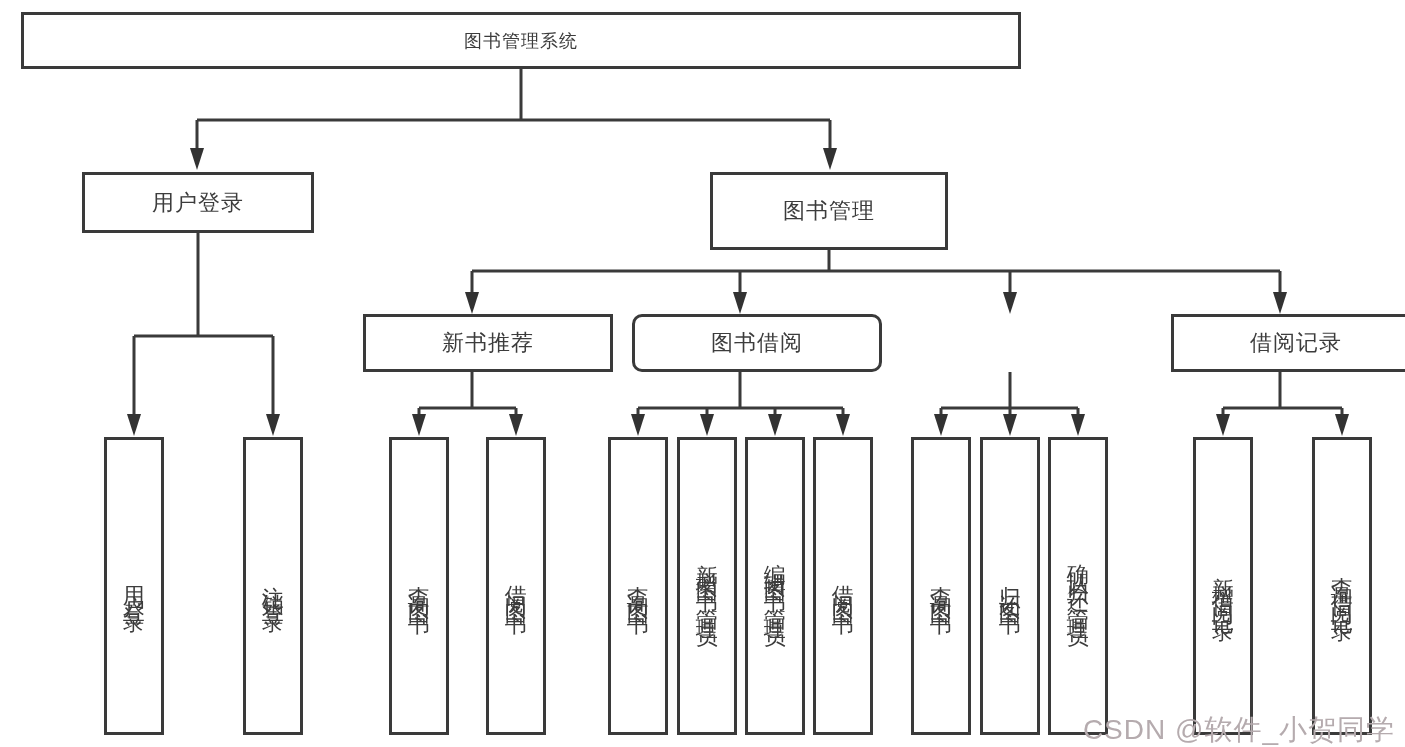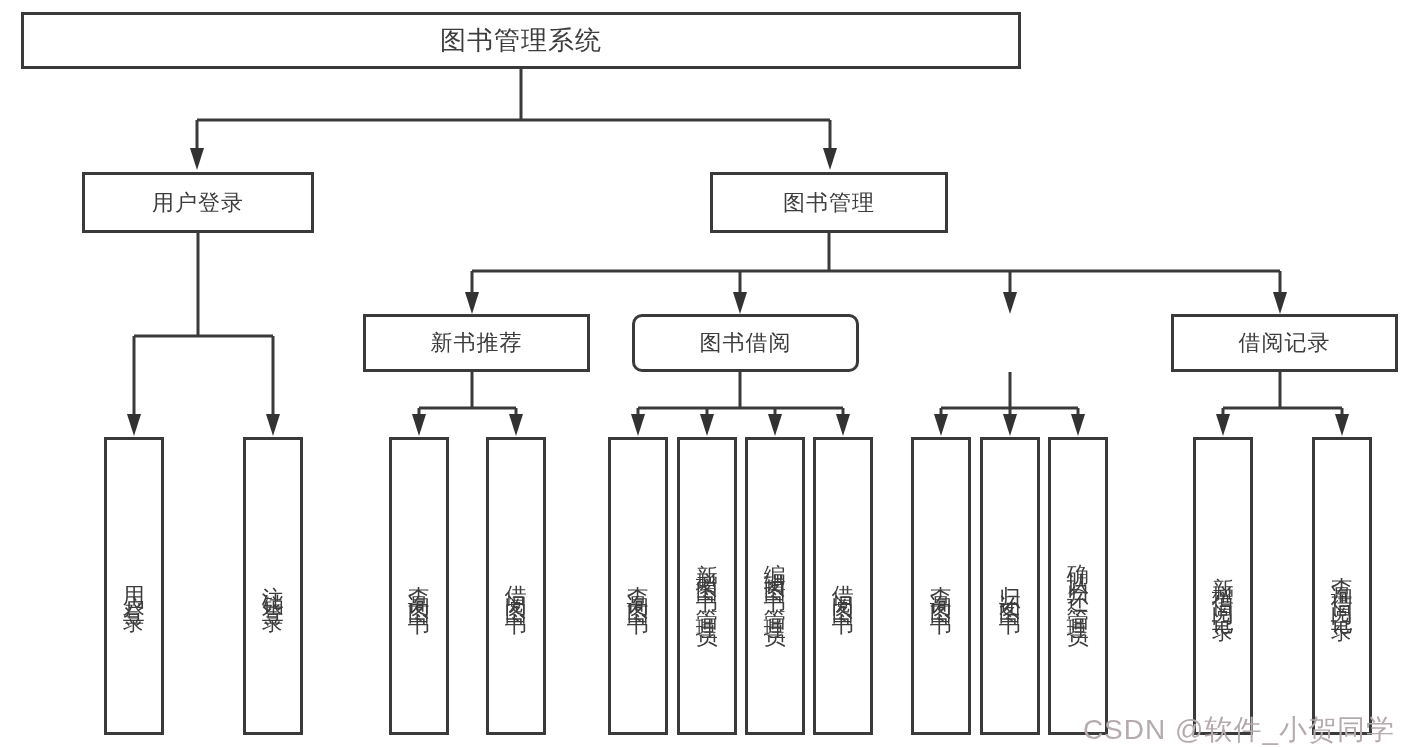--- a/index.html
+++ b/index.html
@@ -16,34 +16,34 @@
   .node{
     position:absolute;
     border:3px solid var(--line);
     background:#fff;
     display:flex;align-items:center;justify-content:center;
     color:var(--text);
     font-size:22px;
     letter-spacing:1px;
     z-index:2;
   }
-  .node.root{font-size:26px;}
+  .node.root{font-size:18px;}
   .leaf-text{
     writing-mode:vertical-rl;
     text-orientation:mixed;
     letter-spacing:9px;
     line-height:1.25;
     font-size:22px;
     color:var(--text);
   }
   
   .n-root{left:21px;top:12px;width:1000px;height:57px;}
   .n-user-login{left:82px;top:172px;width:232px;height:61px;}
-  .n-book-mgmt{left:710px;top:172px;width:238px;height:61px;}
-  .n-l3{top:314px;height:58px;width:227px;text-align:center;}
+  .n-book-mgmt{left:710px;top:172px;width:238px;height:78px;}
+  .n-l3{top:314px;height:58px;width:250px;text-align:center;}
   .n-new-books{left:363px;}
   .n-book-borrow{left:632px;border-radius:10px;}
   .n-current-borrow{left:902px;}
   .n-borrow-records{left:1171px;}
   .leaf{top:437px;height:298px;width:60px;}
   .lf1{left:104px;} .lf2{left:243px;}
   .lf3{left:389px;} .lf4{left:486px;}
   .lf5{left:608px;} .lf6{left:677px;} .lf7{left:745px;} .lf8{left:813px;}
   .lf9{left:911px;} .lf10{left:980px;} .lf11{left:1048px;}
   .lf12{left:1193px;} .lf13{left:1312px;}

